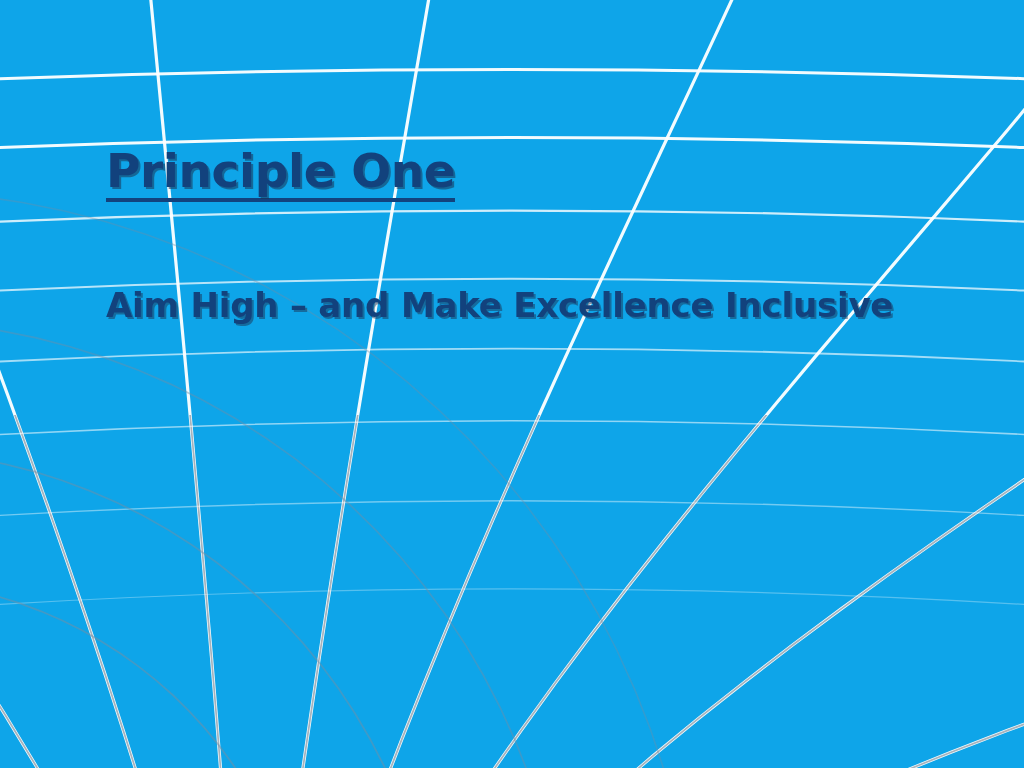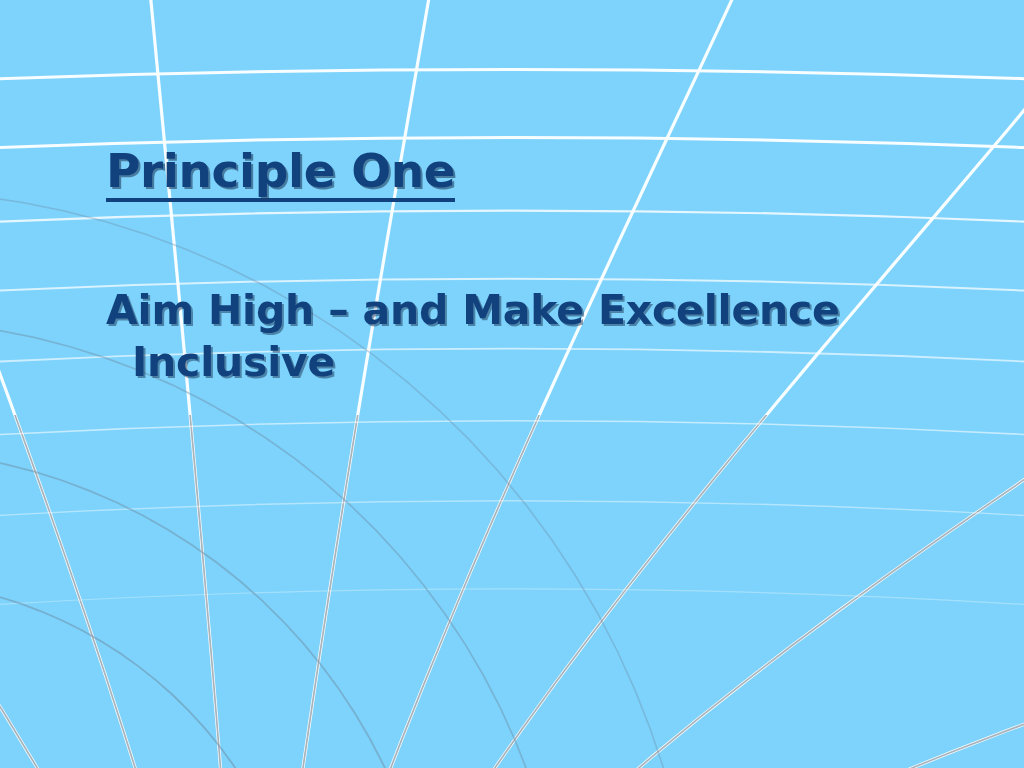--- a/index.html
+++ b/index.html
@@ -6,21 +6,21 @@
     margin: 0;
     padding: 0;
     background: #ffffff;
   }
 
   #slide {
     position: relative;
     width: 1024px;
     height: 768px;
     overflow: hidden;
-    background: #7dd3fc;
+    background: #0ea5e9;
     font-family: "DejaVu Sans", sans-serif;
   }
 
   
   #bg-grid {
     position: absolute;
     inset: 0;
     width: 1024px;
     height: 768px;
     pointer-events: none;
@@ -52,21 +52,21 @@
     border-bottom: 4px solid #12427d;
     padding-bottom: 3px;
     display: inline-block;
   }
 
   .subtitle {
     position: absolute;
     left: 106px;
     top: 284px;
     width: 860px;
-    font-size: 41px;
+    font-size: 34px;
     font-weight: bold;
     line-height: 1.28;
     color: #12427d;
     letter-spacing: -0.2px;
     text-indent: 0;
     padding-left: 26px;
     text-indent: -26px;
     text-shadow: 2px 2px 0 rgba(28, 52, 84, 0.5);
   }
 

